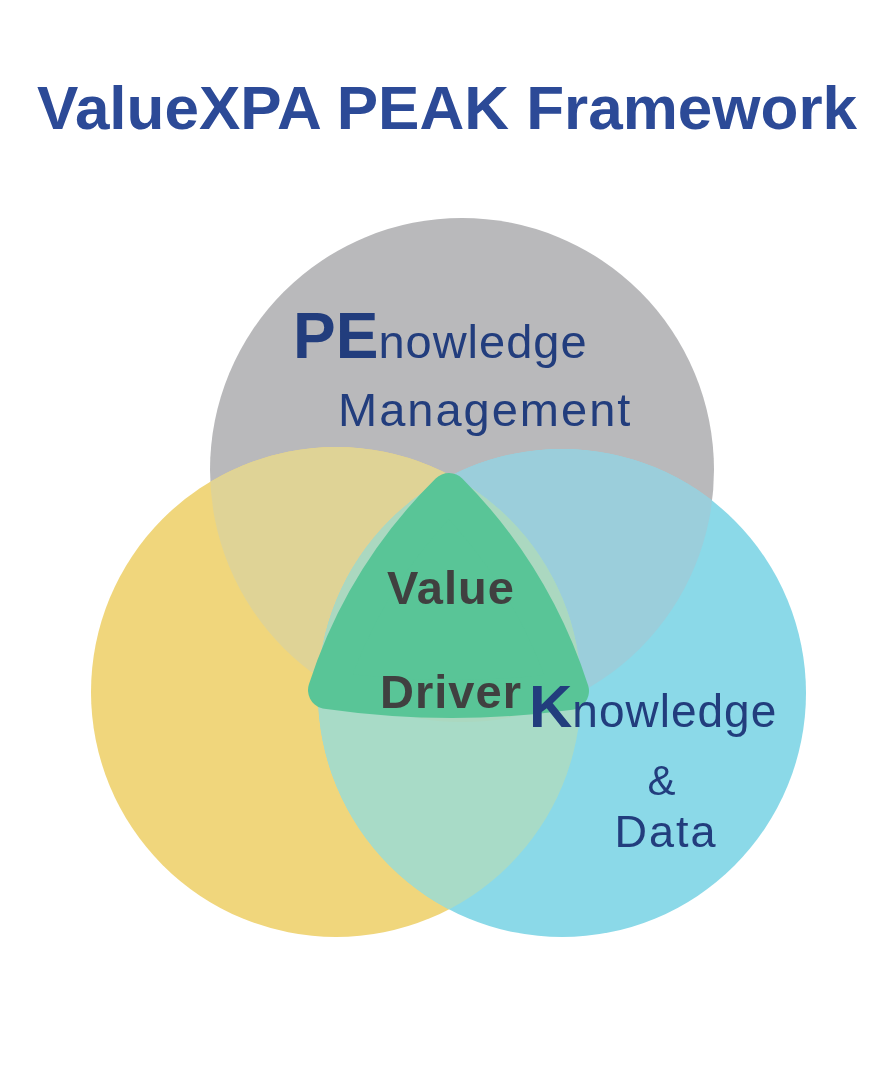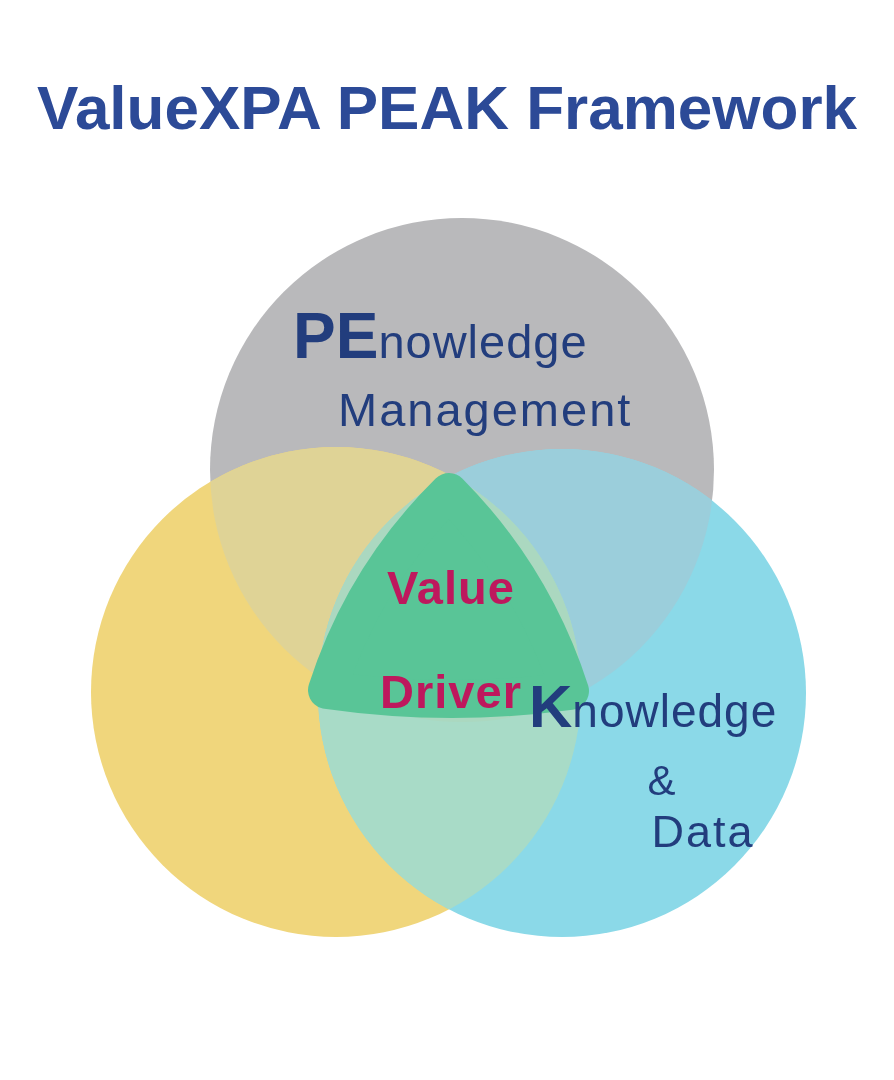--- a/index.html
+++ b/index.html
@@ -37,27 +37,27 @@
   .perf-line1 { left: 293px; top: 304px; font-size: 47px; }
   .perf-line1 .initial { font-size: 64px; }
   .perf-line2 { left: 338px; top: 386px; font-size: 47px; letter-spacing: 2px; }
 
   .analytics  { left: 119px; top: 710px; font-size: 46px; }
   .analytics .initial { font-size: 58px; }
 
   .knowledge  { left: 529px; top: 677px; font-size: 46px; }
   .knowledge .initial { font-size: 60px; }
   .amp        { left: 662px; top: 760px; font-size: 42px; transform: translateX(-50%); }
-  .dataword   { left: 666px; top: 809px; font-size: 45px; letter-spacing: 2px; transform: translateX(-50%); margin-left: 37px; }
+  .dataword   { left: 666px; top: 809px; font-size: 45px; letter-spacing: 2px; transform: translateX(-50%); }
 
   .center-line {
     position: absolute;
     left: 451px;
     transform: translateX(-50%);
-    color: #be185d;
+    color: #404040;
     font-weight: bold;
     font-size: 47px;
     letter-spacing: 1px;
     white-space: nowrap;
     line-height: 1;
   }
   .center-line.l1 { top: 564px; }
   .center-line.l2 { top: 634px; margin-top: 34px; }
 </style>
 </head>

